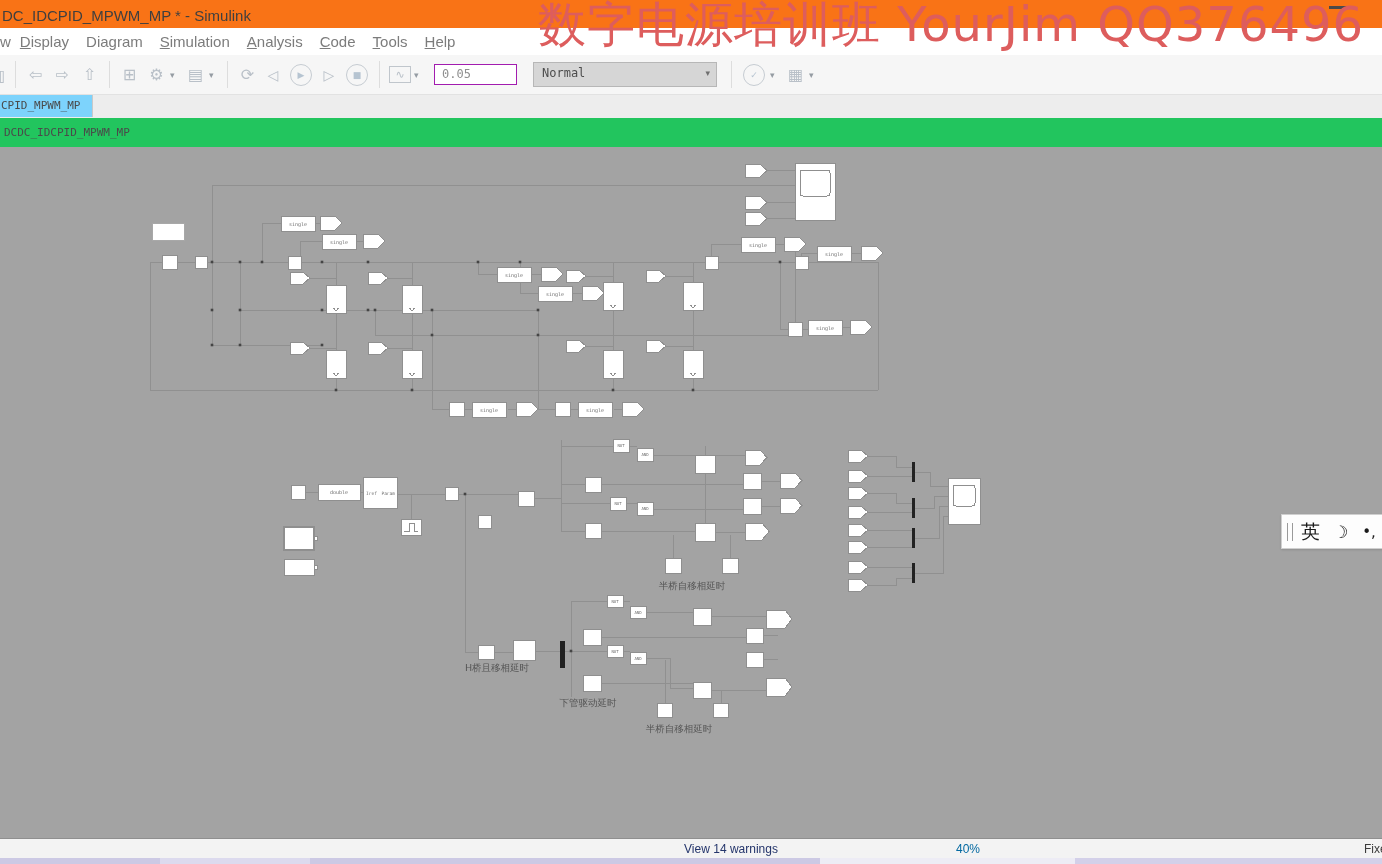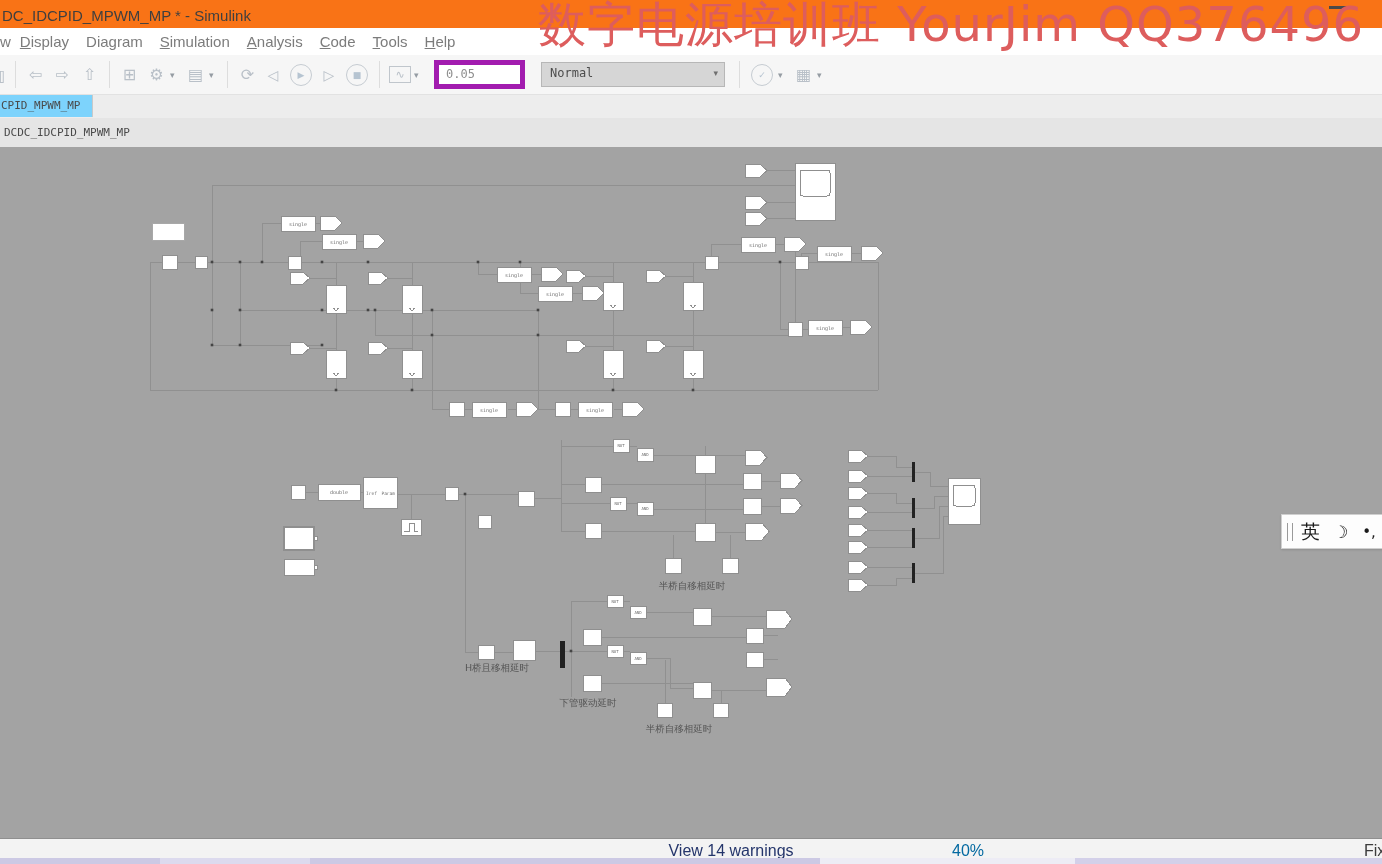--- a/index.html
+++ b/index.html
@@ -35,43 +35,43 @@
   .sep{width:1px;height:27px;background:#dddddd;margin:0 6px;flex:none;}
   .clip-icon{width:9px;height:18px;overflow:hidden;flex:none;}
   .clip-icon span{display:inline-block;margin-left:-10px;font-size:16px;color:#b9c0c8;
     font-family:"DejaVu Sans",sans-serif;}
   .circle-icon{width:20px;height:20px;border:1px solid #c6ccd2;border-radius:50%;
     display:flex;align-items:center;justify-content:center;color:#b6c4d1;font-size:9px;
     margin:0 5px;flex:none;font-family:"DejaVu Sans",sans-serif;}
   .scope-icon{width:20px;height:15px;border:1px solid #c0c6cc;display:flex;align-items:center;
     justify-content:center;color:#b9c0c8;font-size:11px;margin:0 3px;flex:none;
     font-family:"DejaVu Sans",sans-serif;}
-  .time-field{width:74px;height:17px;border:5px solid #a21caf;background:#fff;color:#8f8f8f;
+  .time-field{width:74px;height:17px;border:1px solid #a21caf;background:#fff;color:#8f8f8f;
     font:12px "DejaVu Sans Mono",monospace;padding:2px 0 0 7px;margin:0 8px;flex:none;}
   .mode-combo{width:166px;height:20px;border:1px solid #b7b7b7;background:#d6d6d6;color:#4c4c4c;
     font:12px "DejaVu Sans Mono",monospace;padding:3px 8px 0 8px;margin:0 8px;flex:none;
     position:relative;}
   .mode-combo .combo-caret{position:absolute;right:6px;top:5px;color:#6f6f6f;font-size:9px;
     font-family:"DejaVu Sans",sans-serif;}
   
   .tabstrip{position:absolute;left:0;top:95px;width:1382px;height:23px;background:#ededed;
     border-bottom:1px solid #d6d6d6;}
   .tab{position:absolute;left:0;top:0;width:91px;height:22px;background:#7dd3fc;
     border-right:1px solid #c9c9c9;font:11px "DejaVu Sans Mono",monospace;color:#4a4a4a;
     line-height:22px;padding-left:1px;white-space:nowrap;overflow:hidden;}
   
-  .breadcrumb{position:absolute;left:0;top:118px;width:1382px;height:29px;background:#e5e5e5;
+  .breadcrumb{position:absolute;left:0;top:118px;width:1382px;height:29px;background:#22c55e;
     border-bottom:1px solid #e6e6e6;}
   .breadcrumb-text{position:absolute;left:4px;top:8px;font:11px "DejaVu Sans Mono",monospace;
     color:#4a4a4a;white-space:nowrap;}
   
   .canvas{position:absolute;left:0;top:147px;width:1382px;height:691px;background:#a3a3a3;}
   
   .statusbar{position:absolute;left:0;top:838px;width:1382px;height:20px;background:#f3f3f3;
-    border-top:1px solid #8f8f8f;font-size:16px;}
+    border-top:1px solid #8f8f8f;font-size:12px;}
   .status-warnings{position:absolute;left:640px;top:3px;width:182px;text-align:center;
     color:#24356b;}
   .status-zoom{position:absolute;left:930px;top:3px;width:76px;text-align:center;color:#0369a1;}
   .status-solver{position:absolute;left:1364px;top:3px;width:18px;overflow:hidden;
     color:#3c3c3c;white-space:nowrap;}
   
   .taskstrip{position:absolute;left:0;top:858px;height:6px;}
   
   .ime-bar{position:absolute;left:1281px;top:514px;width:106px;height:33px;background:#fdfdfd;
     border:1px solid #cfcfcf;box-shadow:0 1px 2px rgba(0,0,0,.12);display:flex;

